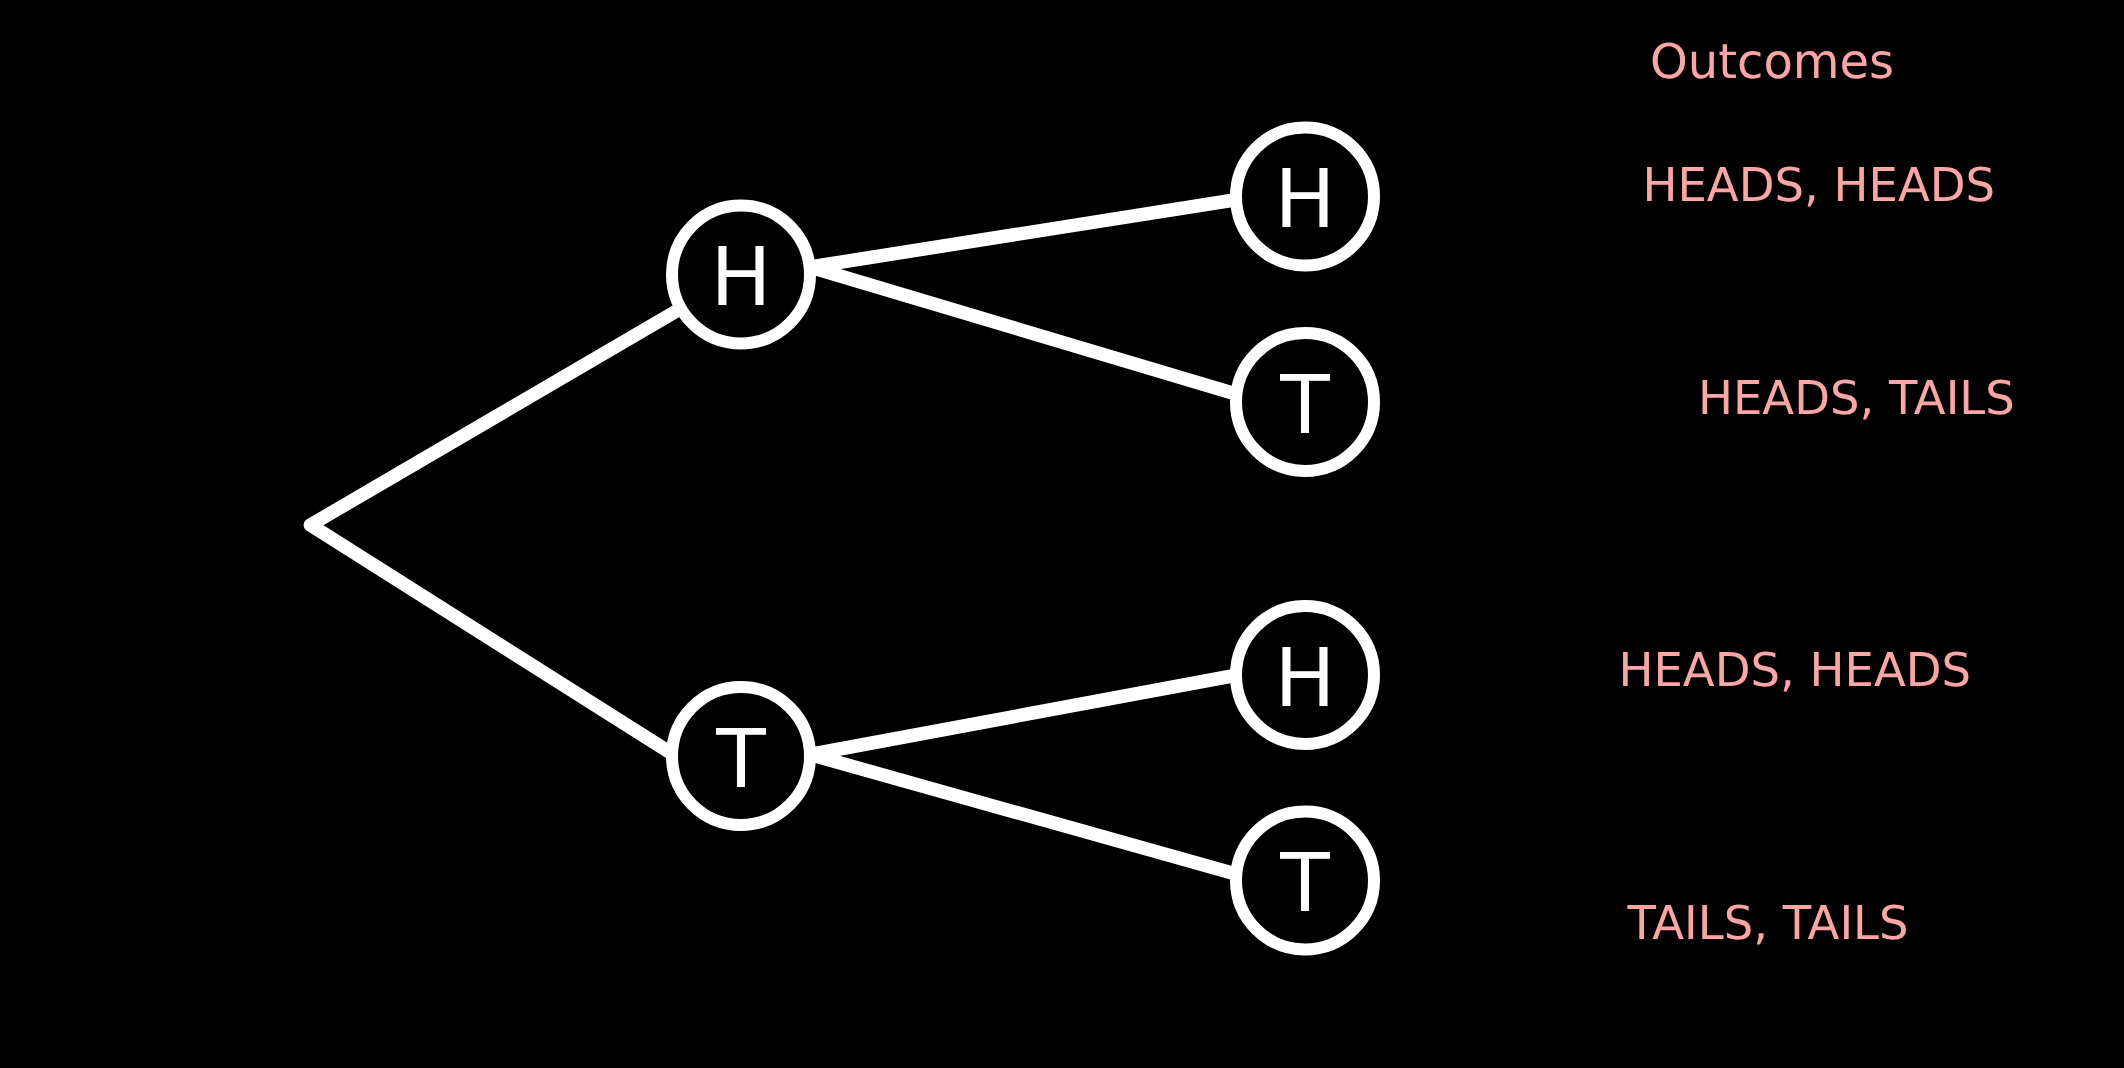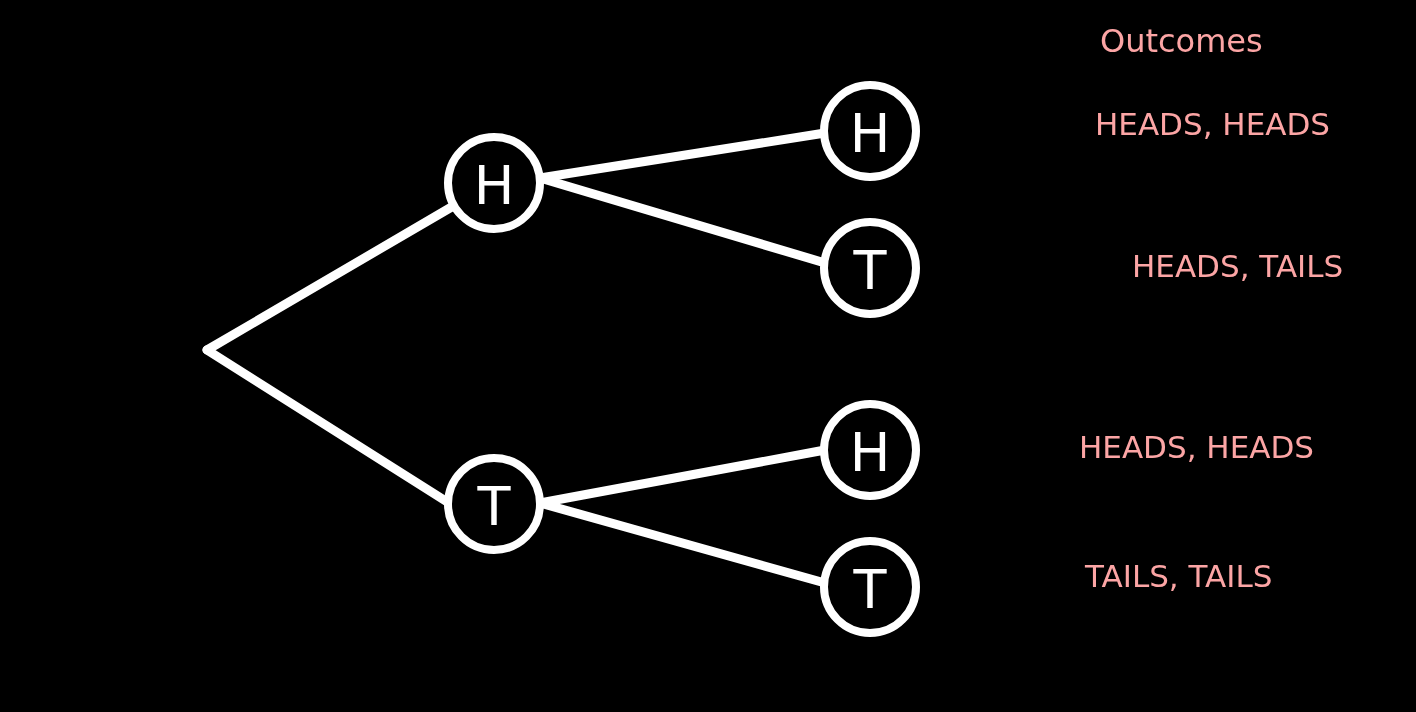--- a/index.html
+++ b/index.html
@@ -34,13 +34,13 @@
   <text class="node-text" x="870" y="133">H</text>
   <text class="node-text" x="870" y="270">T</text>
   <text class="node-text" x="870" y="452">H</text>
   <text class="node-text" x="870" y="589">T</text>
 </svg>
 
 <div class="lbl title" style="left:1100px; top:41px;">Outcomes</div>
 <div class="lbl" style="left:1071px; top:124px;margin-left:24px;">HEADS, HEADS</div>
 <div class="lbl" style="left:1132px; top:266px;">HEADS, TAILS</div>
 <div class="lbl" style="left:1079px; top:447px;">HEADS, HEADS</div>
-<div class="lbl" style="left:1085px; top:576px;">TAILS, TAILS</div>
+<div class="lbl" style="left:1085px; top:616px;">TAILS, TAILS</div>
 
 </body></html>

